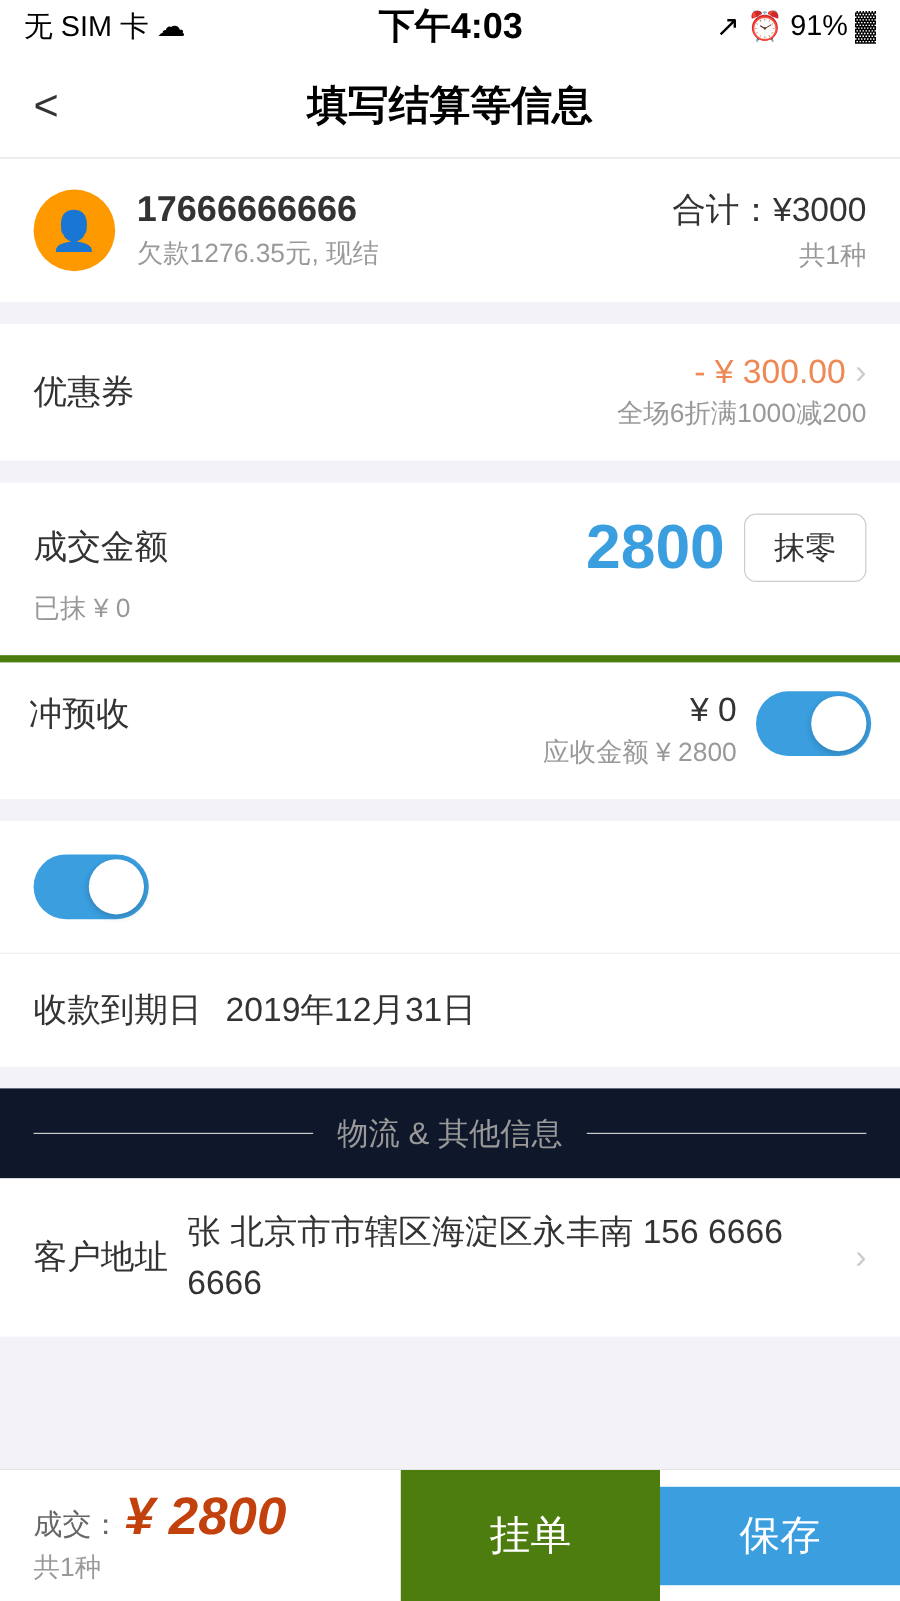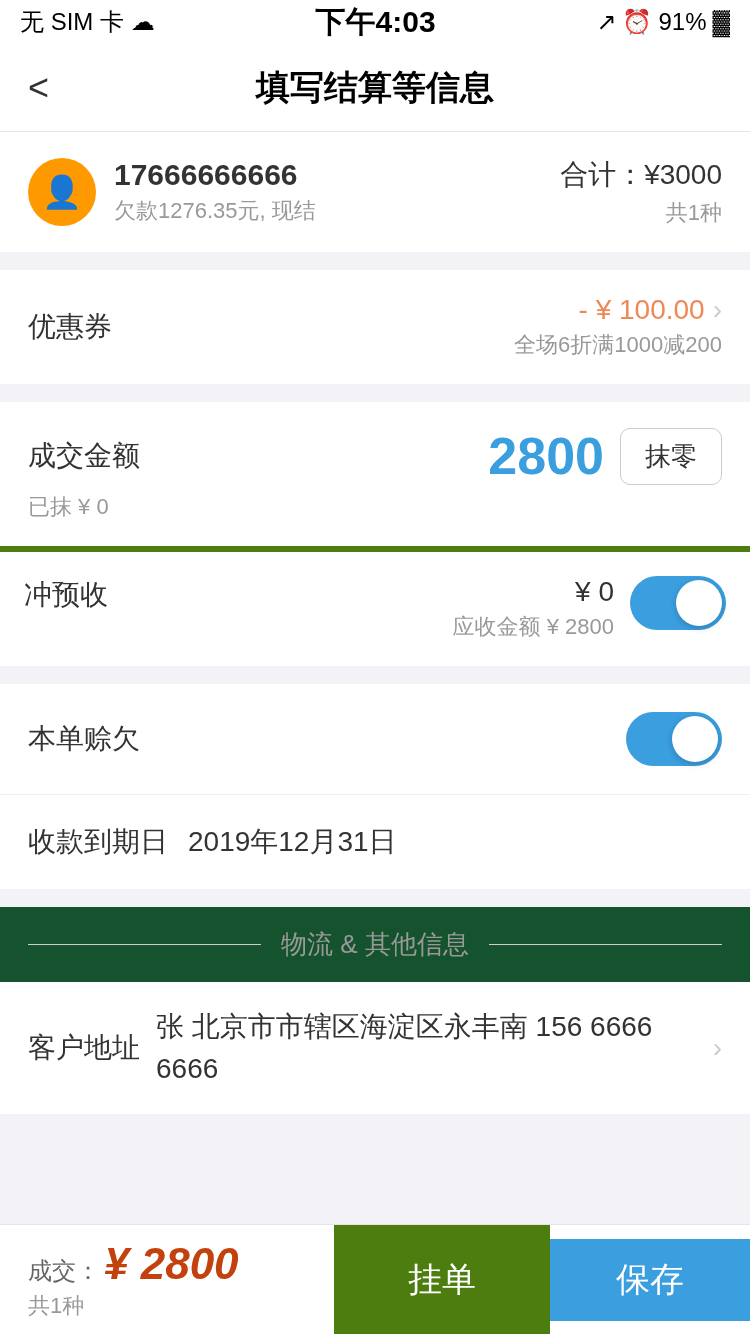--- a/index.html
+++ b/index.html
@@ -185,21 +185,21 @@
       padding: 28px 28px;
       border-top: 1px solid #f0f0f0;
       display: flex;
       align-items: center;
     }
     .date-label { font-size: 28px; color: #333; }
     .date-value { font-size: 28px; color: #333; margin-left: 20px; }
 
     
     .logistics-header {
-      background: #14532d;
+      background: #0f172a;
       padding: 20px 28px;
       display: flex;
       align-items: center;
       justify-content: center;
     }
     .logistics-line {
       flex: 1;
       height: 1px;
       background: #ccc;
     }
@@ -301,21 +301,21 @@
       <div class="total-count">共1种</div>
     </div>
   </div>
 
   <div class="divider-gray"></div>
 
   <div class="coupon-row">
     <span class="coupon-label">优惠券</span>
     <div class="coupon-right-wrap">
       <div style="display:flex;align-items:center;gap:8px;justify-content:flex-end;">
-        <span class="coupon-value">- ¥ 100.00</span>
+        <span class="coupon-value">- ¥ 300.00</span>
         <span class="chevron-icon">›</span>
       </div>
       <div class="coupon-desc">全场6折满1000减200</div>
     </div>
   </div>
 
   <div class="section-bg"></div>
 
   <div class="deal-section">
     <div class="deal-row">
@@ -339,21 +339,20 @@
         <div class="toggle">
           <div class="toggle-knob"></div>
         </div>
       </div>
     </div>
   </div>
 
   <div class="section-bg"></div>
 
   <div class="credit-section">
-    <span class="credit-label">本单赊欠</span>
     <div class="toggle">
       <div class="toggle-knob"></div>
     </div>
   </div>
 
   <div class="date-section">
     <span class="date-label">收款到期日</span>
     <span class="date-value">2019年12月31日</span>
   </div>
 

